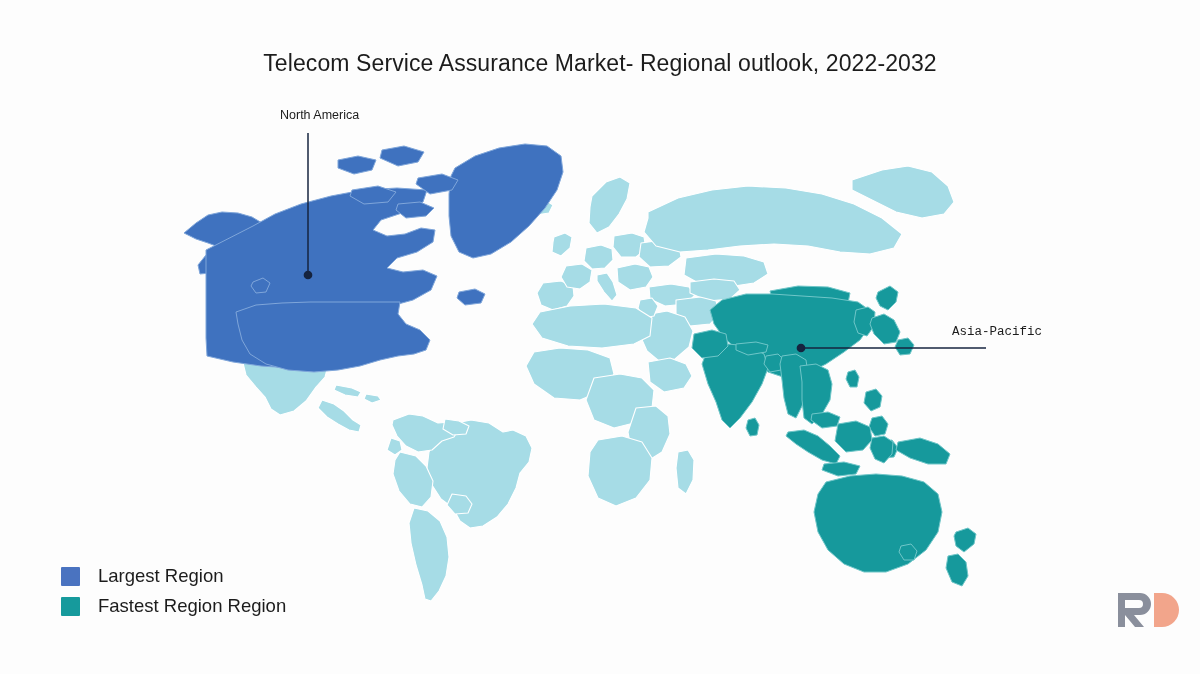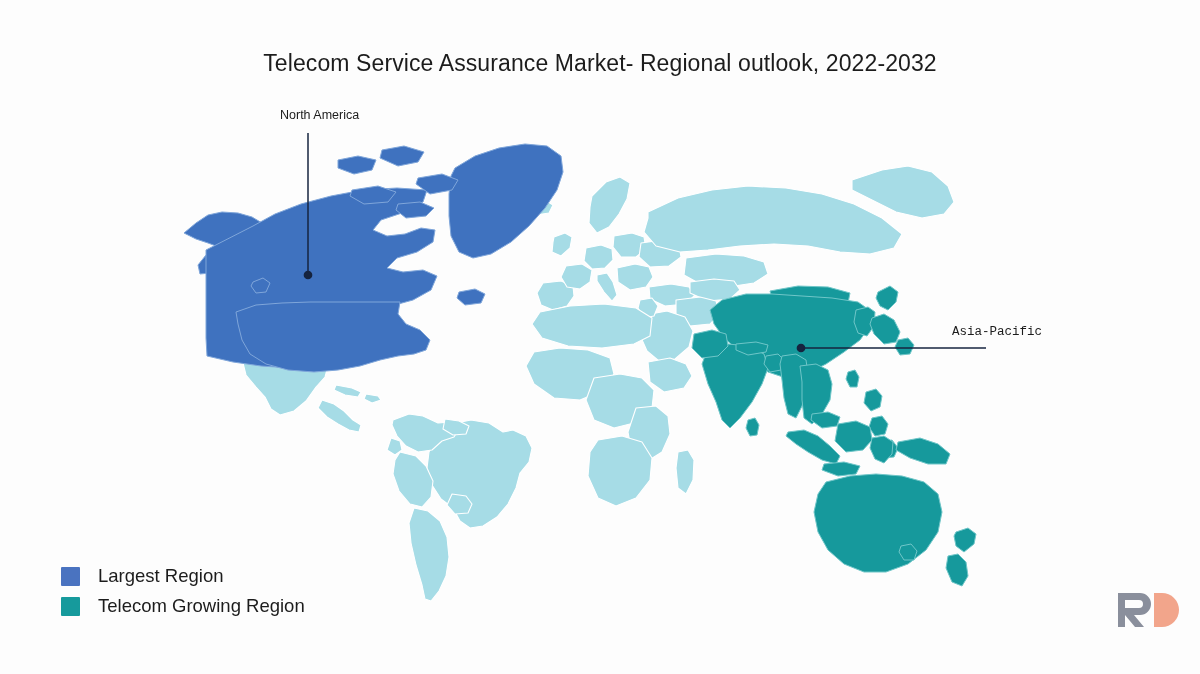--- a/index.html
+++ b/index.html
@@ -177,21 +177,21 @@
 
   <div class="anno-label" id="label-asia-pacific">Asia-Pacific</div>
 
   <div id="legend">
     <div class="legend-row">
       <span class="legend-swatch" style="background:#4a73c0"></span>
       <span class="legend-text">Largest Region</span>
     </div>
     <div class="legend-row">
       <span class="legend-swatch" style="background:#169a9c"></span>
-      <span class="legend-text">Telecom Growing Region</span>
+      <span class="legend-text">Fastest Region Region</span>
     </div>
   </div>
 
   <svg id="logo" viewBox="0 0 72 42">
     <path fill="#8a8f9c" d="M4,4 h22 a11,11 0 0 1 0,22 h-6 l10,12 h-9 l-10,-12 v12 h-7 z M11,11 v8 h14 a4,4 0 0 0 0,-8 z"></path>
     <path fill="#f2a58b" d="M40,4 h8 a17,17 0 0 1 0,34 h-8 z"></path>
   </svg>
 
 </div>
 

